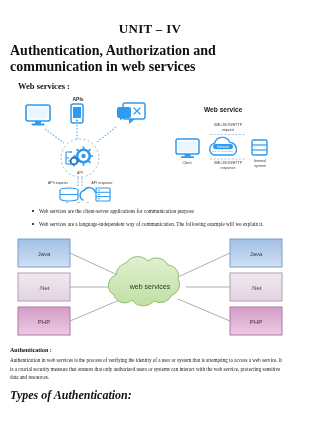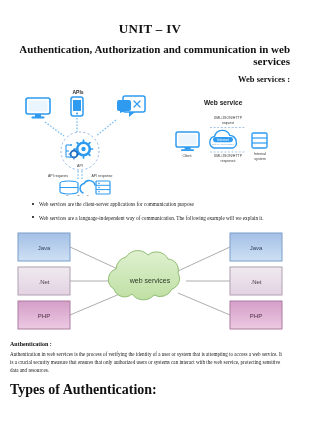--- a/index.html
+++ b/index.html
@@ -27,31 +27,31 @@
   
   .unit-title {
     text-align: center;
     font-weight: bold;
     font-size: 13px;
     letter-spacing: .3px;
     margin: 22px 0 0 0;
     line-height: 1.1;
   }
   .subject-title {
-    text-align: right;
-    font-weight: bold;
-    font-size: 11px;
+    text-align: left;
+    font-weight: bold;
+    font-size: 14px;
     margin: 7px 0 0 0;
     line-height: 1.1;
   }
   .section-heading {
     font-weight: bold;
     font-size: 8.5px;
     margin: 7px 0 0 8px;
-    text-align: right;
+    text-align: left;
   }
 
   
   .figure-top {
     position: relative;
     height: 110px;
     margin-top: 2px;
   }
   .fig-left {
     position: absolute;
@@ -115,22 +115,23 @@
     font-size: 5.1px;
     line-height: 1.65;
     text-align: left;
     margin: 3px 0 0 0;
     color: #1a1a1a;
     padding-right: 4px;
   }
   .types-heading {
     font-family: "Liberation Serif", serif;
     font-weight: bold;
-    font-size: 14px;
+    font-size: 12px;
     margin: 7px 0 0 0;
+    font-style: italic;
   }
 </style>
 </head>
 <body>
 
 <div class="page">
 
   <div class="unit-title">UNIT – IV</div>
   <div class="subject-title">Authentication, Authorization and communication in web services</div>
   <div class="section-heading">Web services :</div>

